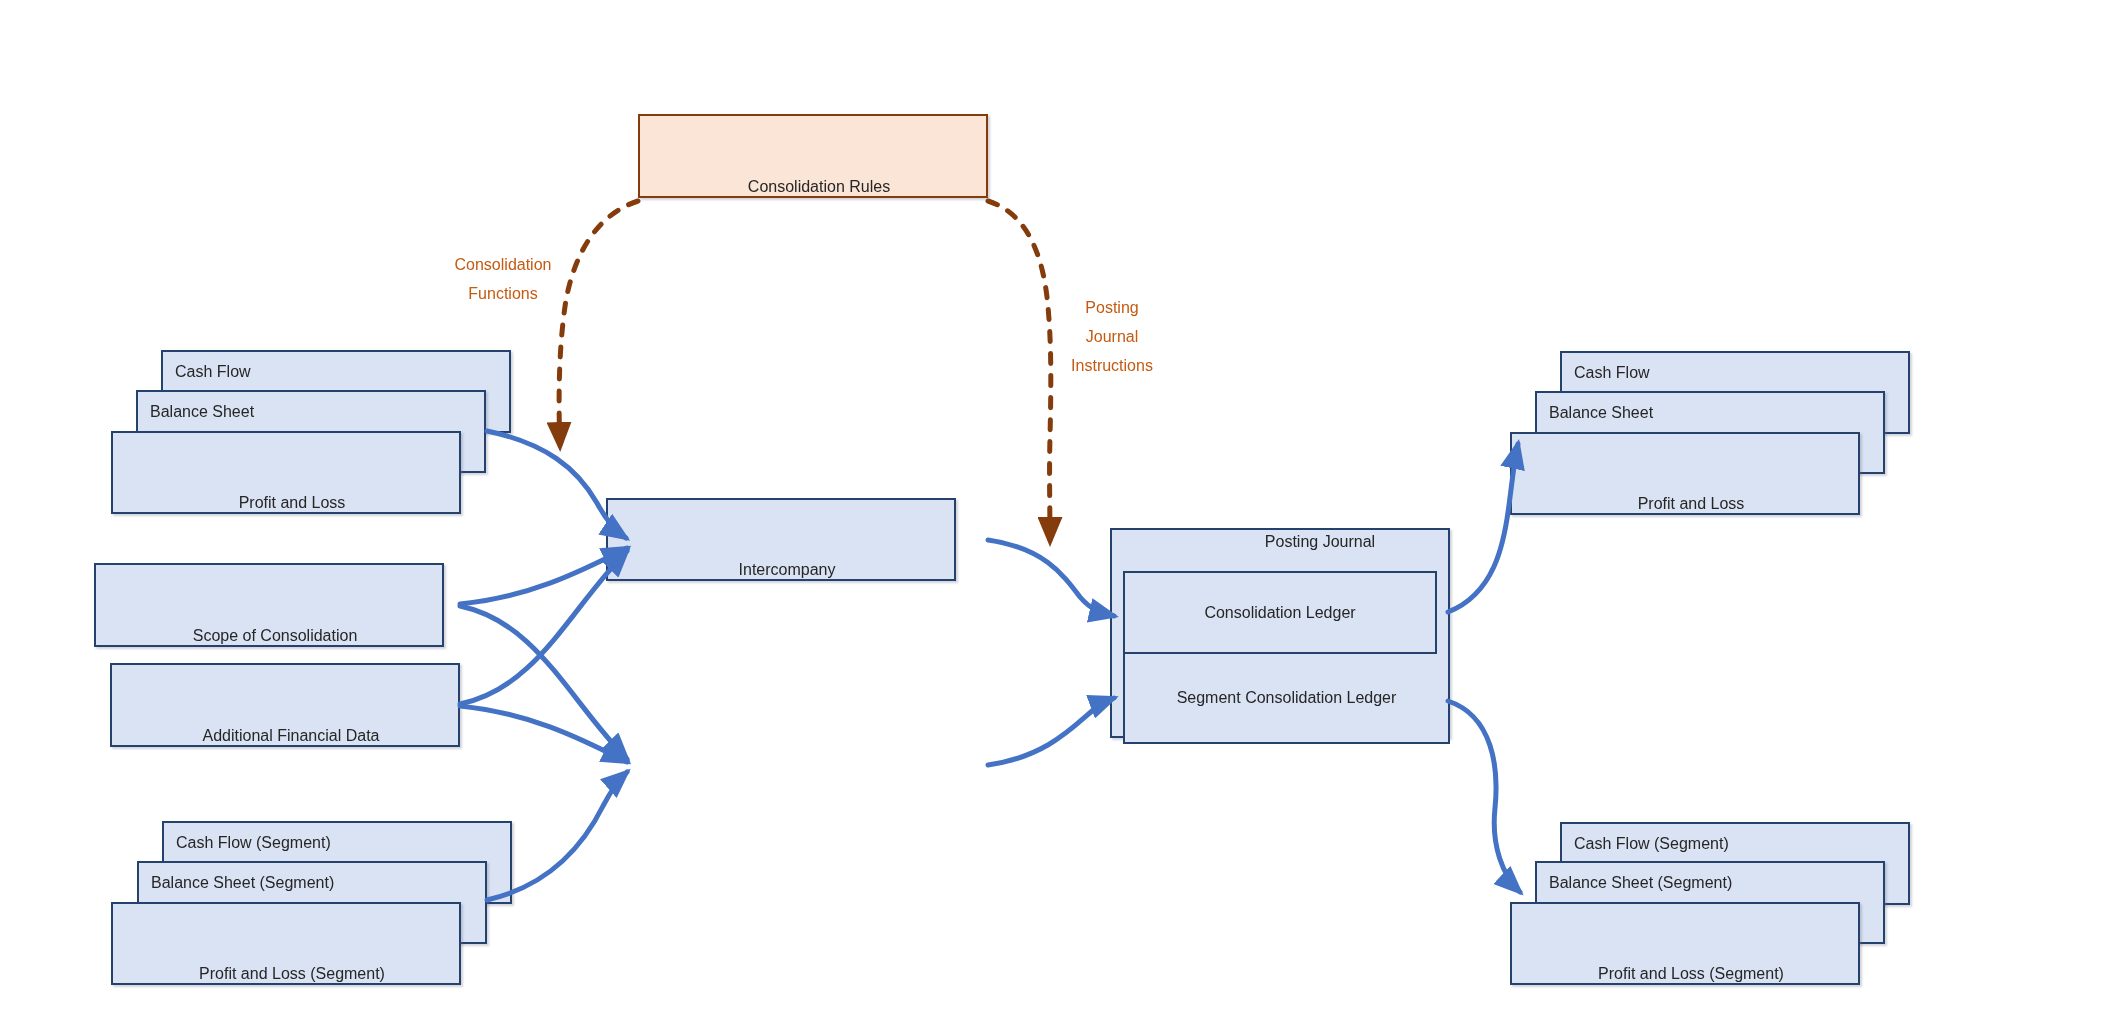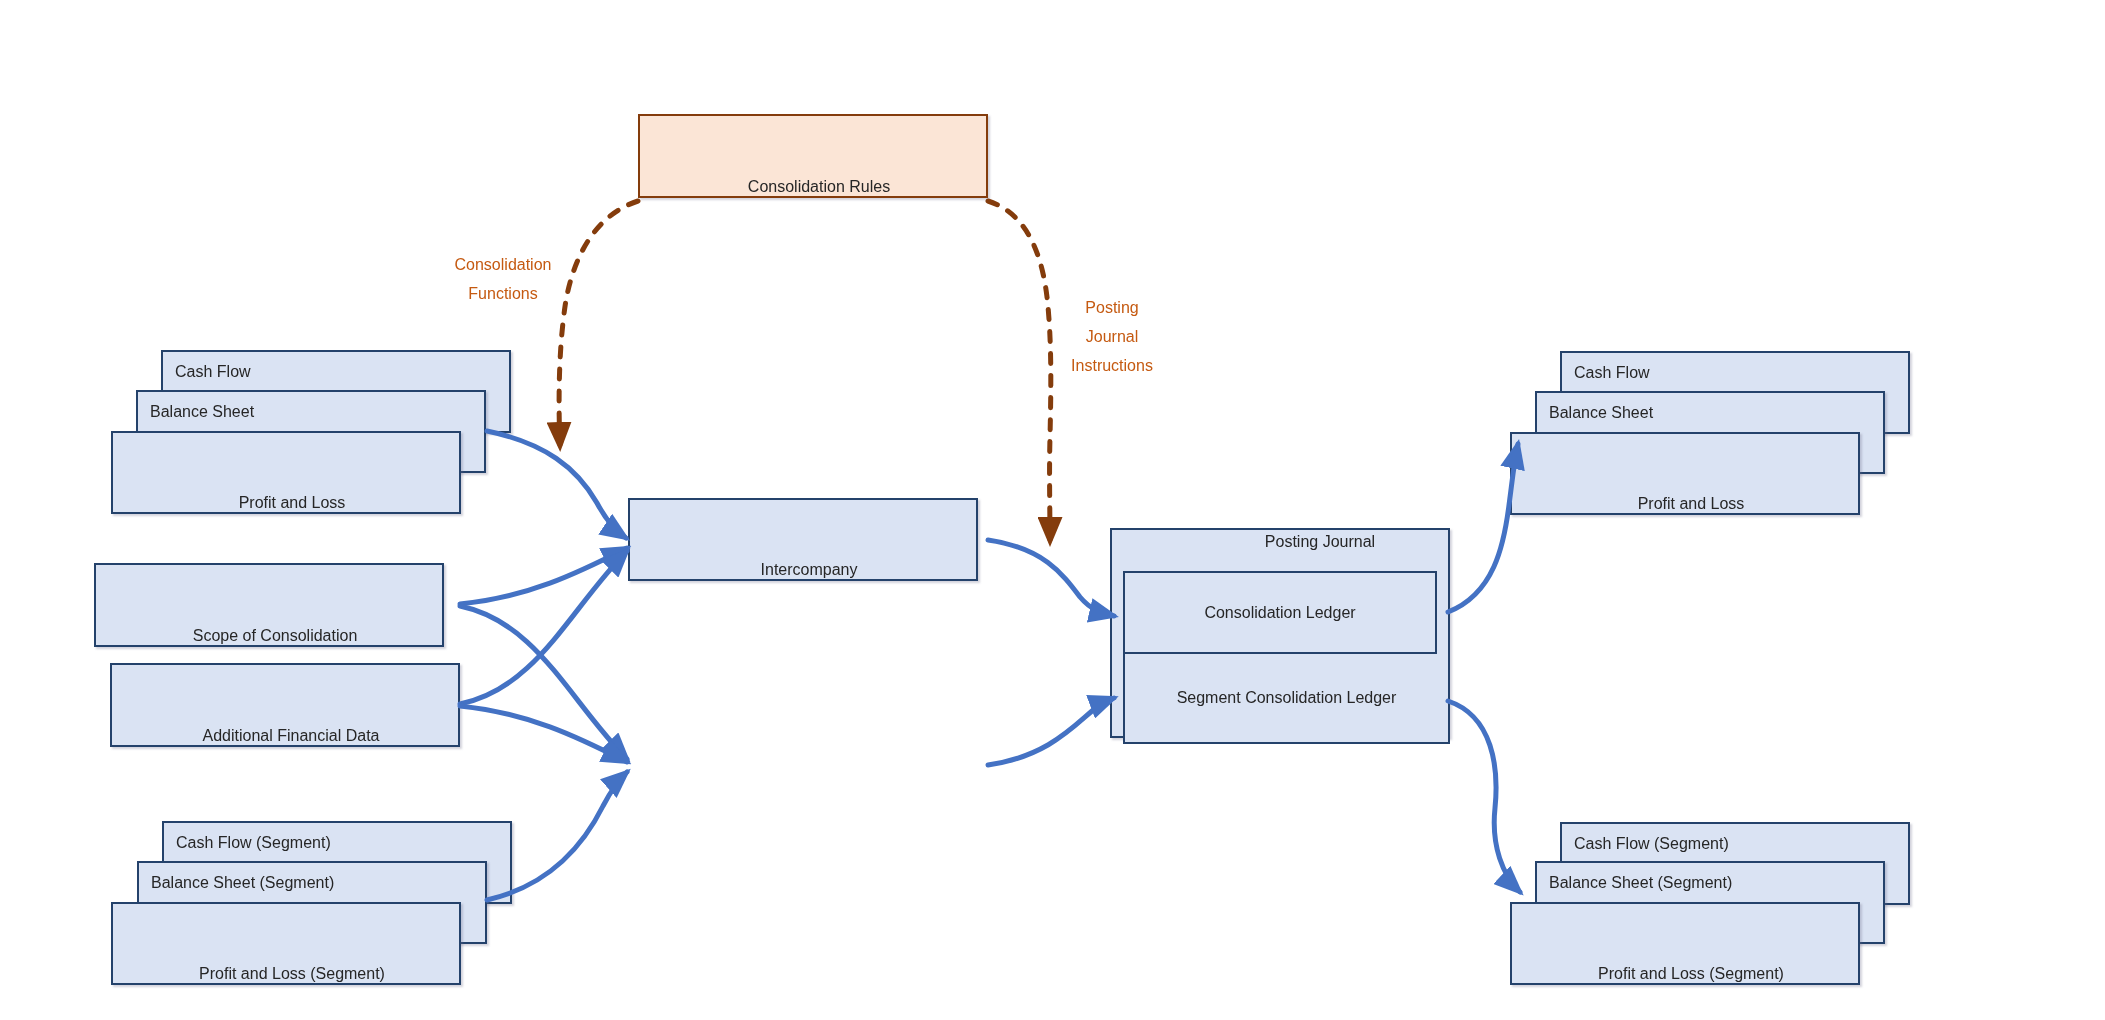--- a/index.html
+++ b/index.html
@@ -73,21 +73,21 @@
   <div class="node w350 toplabel" style="left:162px;top:821px;"><span>Cash Flow (Segment)</span></div>
   <div class="node w350 toplabel" style="left:137px;top:861px;"><span>Balance Sheet (Segment)</span></div>
   <div class="node w350 center" style="left:111px;top:902px;">
       <span>Profit and Loss (Segment)</span>
     </div>
 
   <div class="node orange center" style="left:638px;top:114px;width:350px;height:84px;">
       <span>Consolidation Rules</span>
     </div>
 
-  <div class="node w350 center" style="left:628px;top:498px;">
+  <div class="node w350 center" style="left:606px;top:498px;">
       <span>Intercompany</span>
     </div>
 
   <div class="node" style="left:1110px;top:528px;width:340px;height:210px;">
     <div id="pj-header">Posting Journal</div>
   </div>
   <div class="subnode" style="left:1123px;top:571px;width:314px;height:83px;">
       <span>Consolidation Ledger</span>
     </div>
   <div class="subnode" style="left:1123px;top:654px;width:327px;height:90px;border-top:none;">

